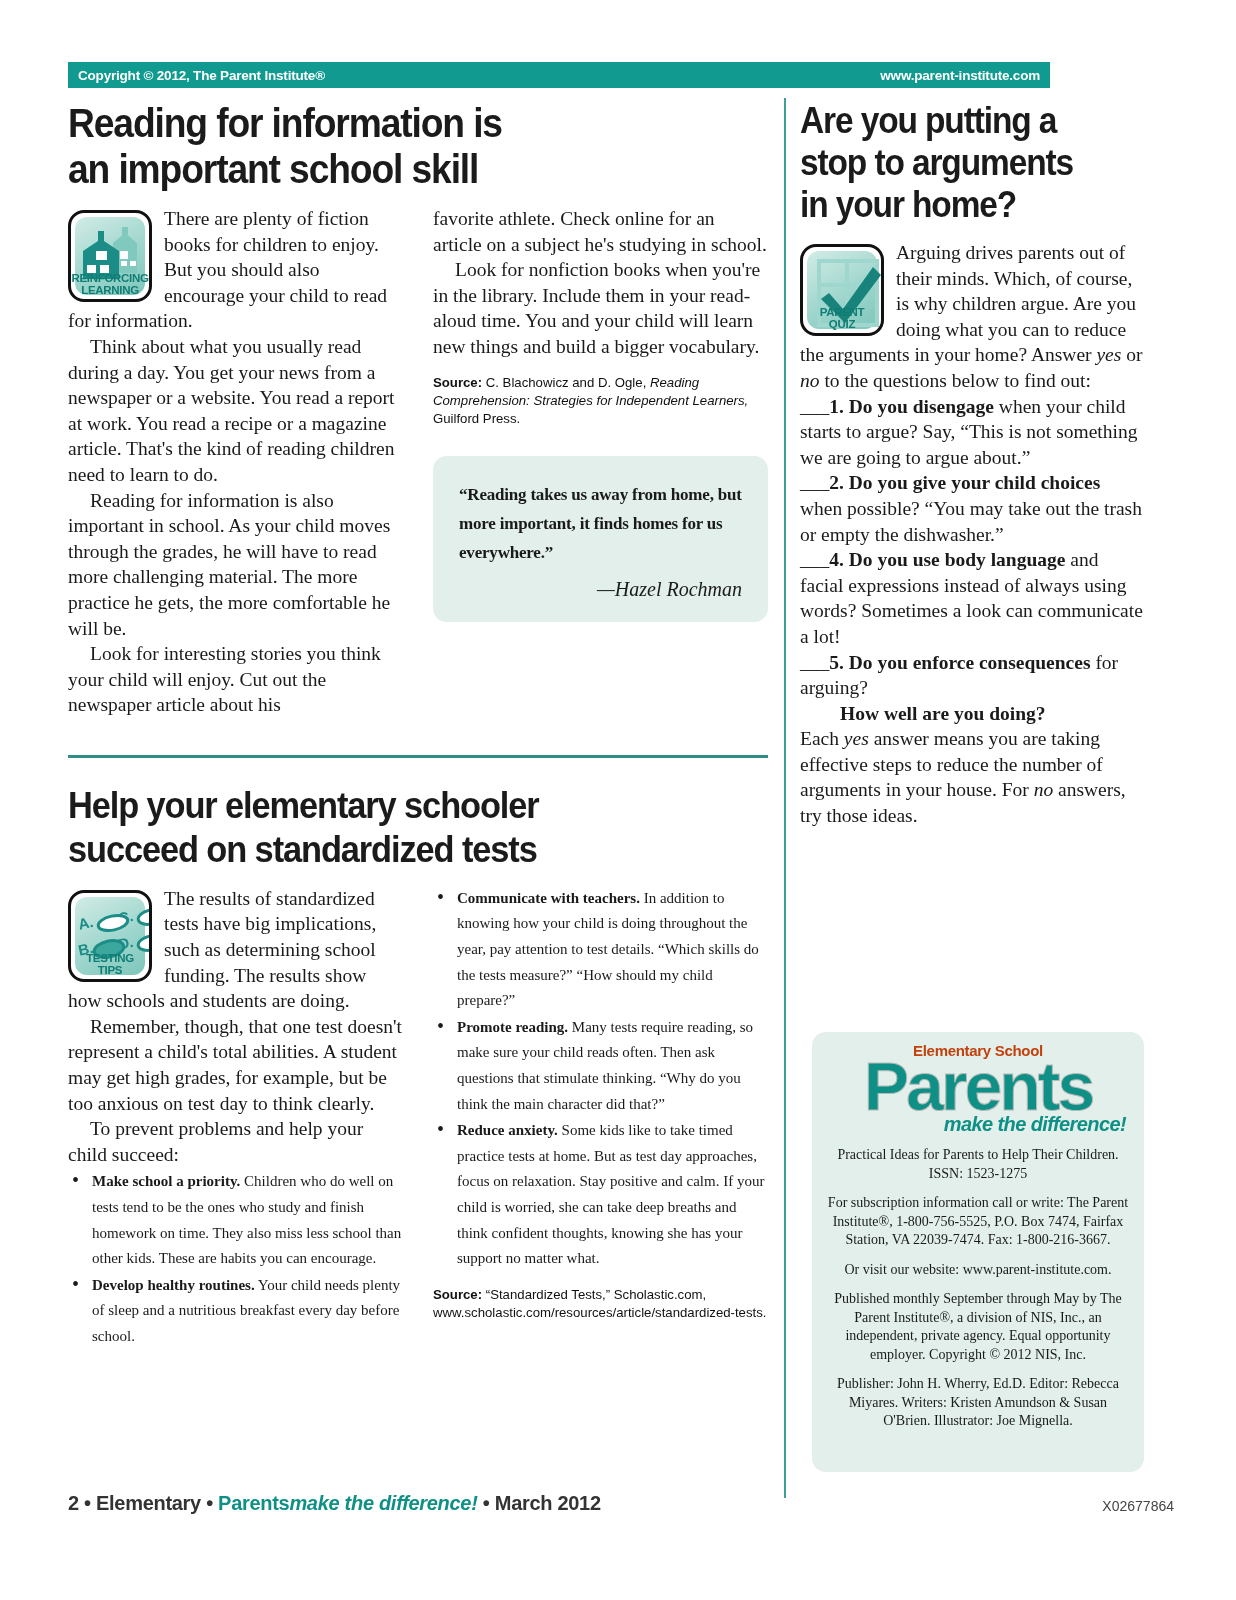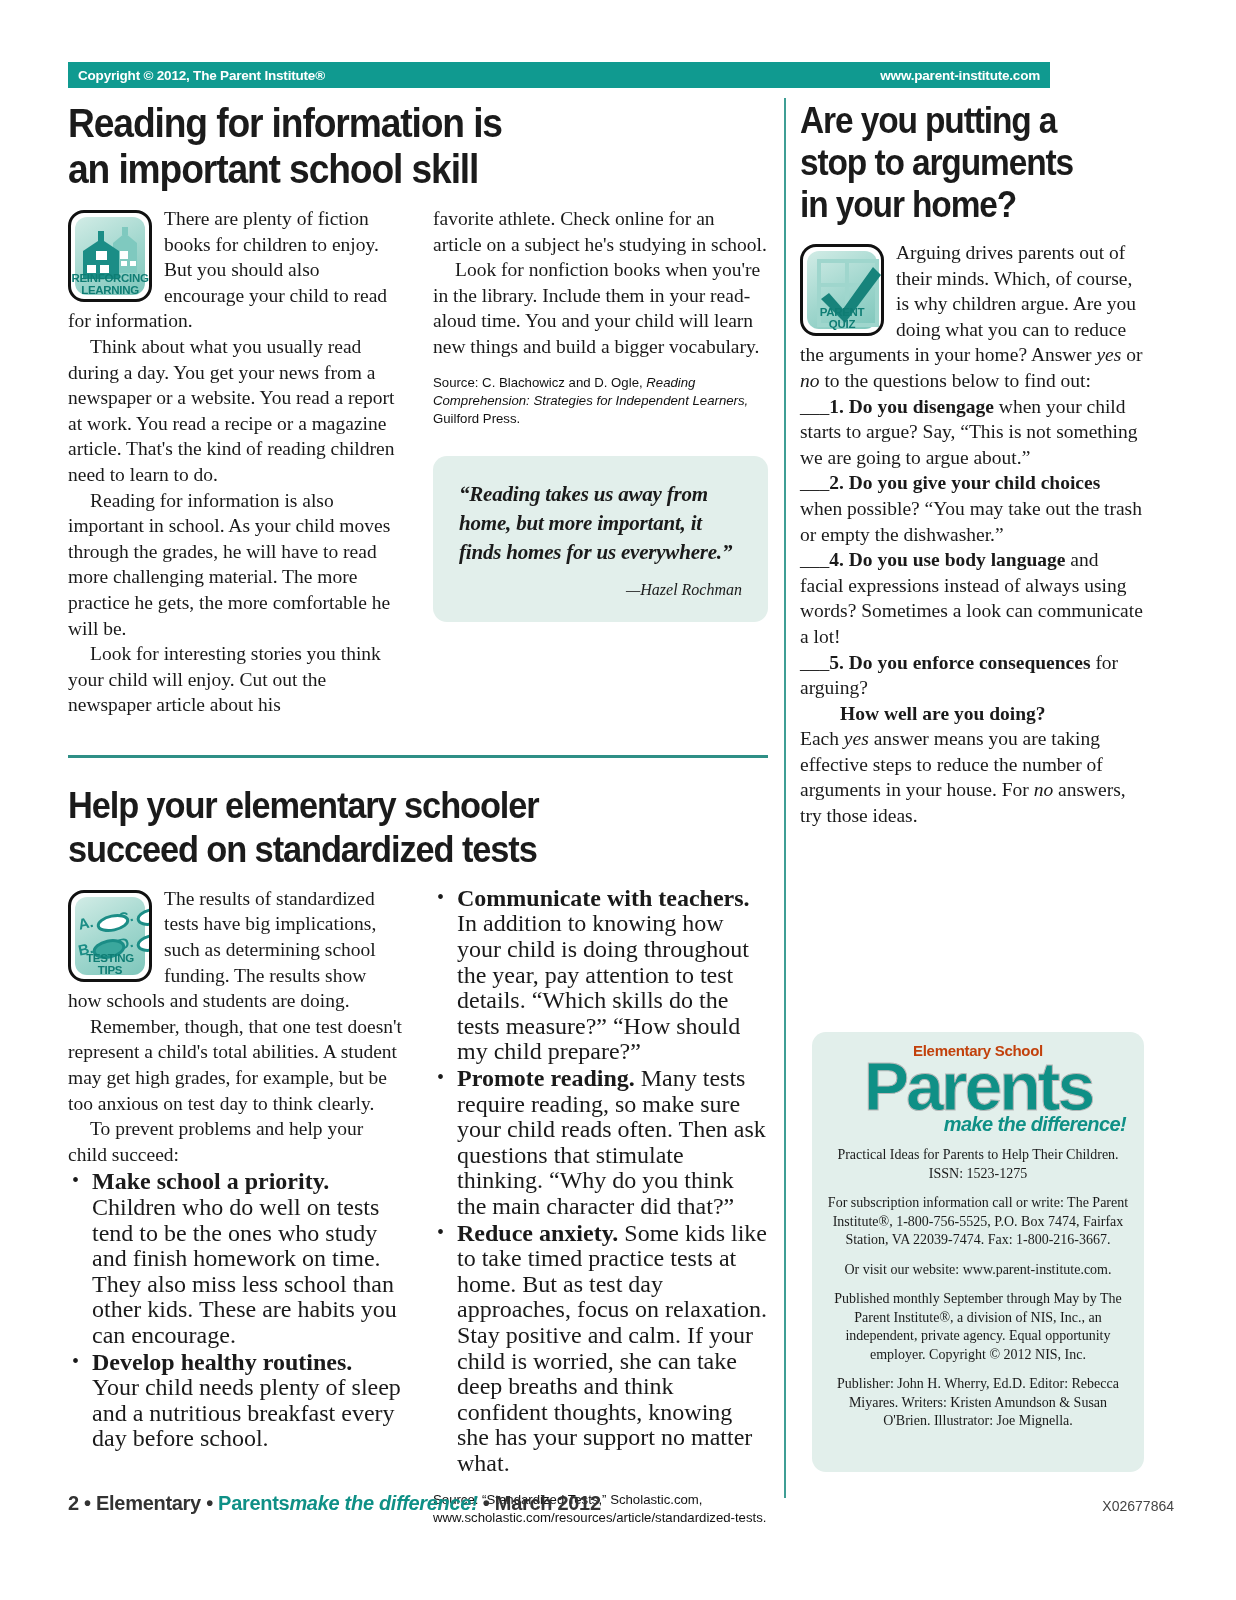--- a/index.html
+++ b/index.html
@@ -97,50 +97,49 @@
 
   
   .quotebox {
     background:#e2efeb;
     border-radius:14px;
     padding:24px 26px 20px 26px;
     margin-top:28px;
   }
   .quotebox .qtext {
     font-weight:bold;
-    font-size:21px;
+    font-size:17px;
     line-height:29px;
     letter-spacing:-0.2px;
-    font-style:italic;
   }
   .quotebox .qattr {
     text-align:right;
     font-style:italic;
-    font-size:16px;
+    font-size:20px;
     margin-top:10px;
   }
 
   
   .source {
     font-family:"Liberation Sans", sans-serif;
     font-size:13.2px;
     line-height:18px;
     margin-top:14px;
     color:#111;
   }
-  .source b { font-weight:normal;text-align:right; }
+  .source b { font-weight:bold;text-align:right; }
   .source i { font-style:italic; }
 
   
   ul.bl { list-style:none; margin:0; padding:0; }
   ul.bl li {
     position:relative;
     padding-left:24px;
     margin-bottom:1px;
-    font-size:24px;
+    font-size:15px;
     line-height:25.6px;
   }
   ul.bl li:before {
     content:"\2022";
     position:absolute; left:4px; top:-1px;
     font-size:20px;
   }
   ul.bl li b { font-weight:bold; }
 
   

